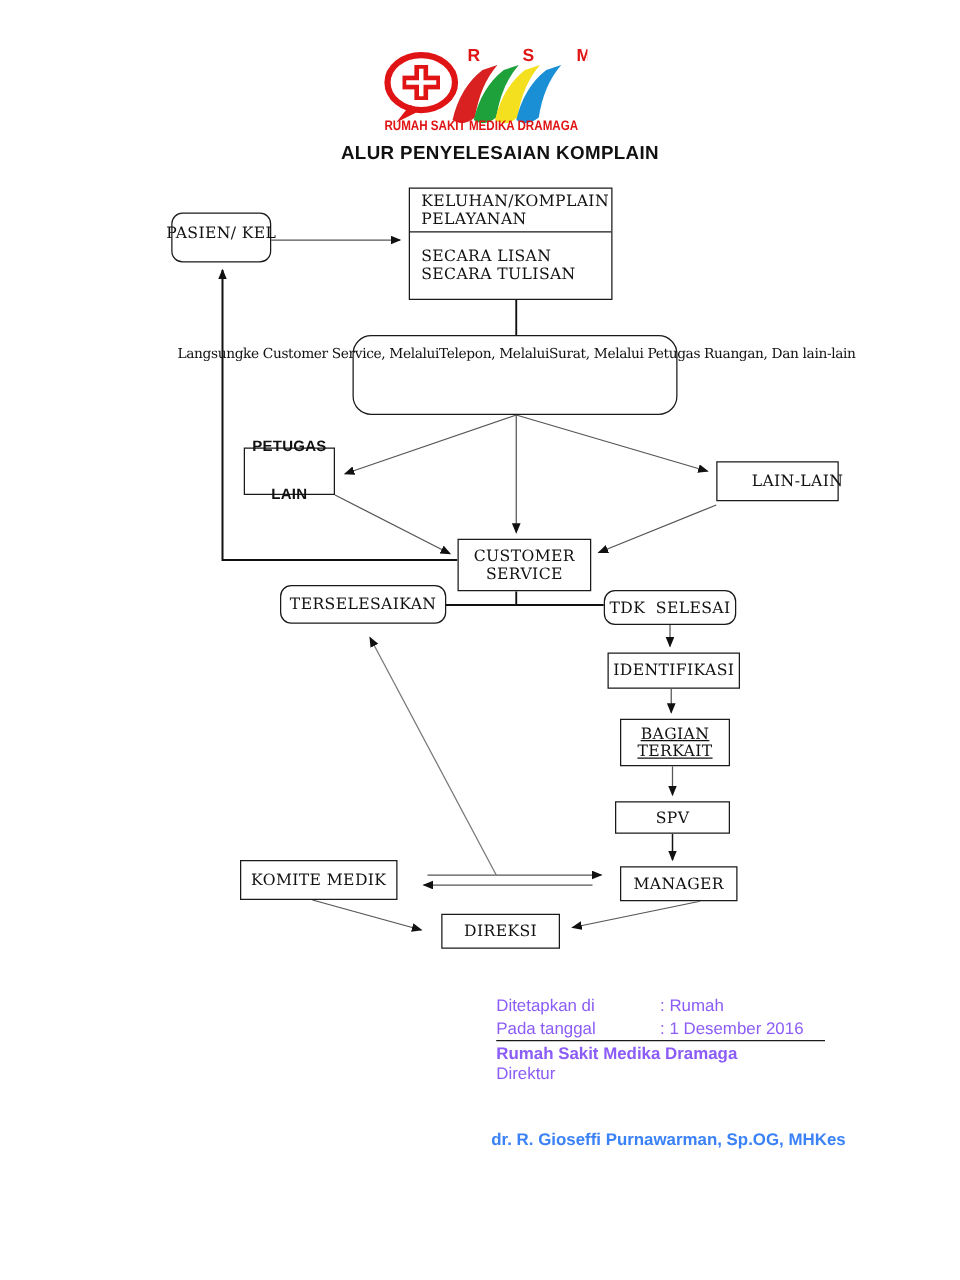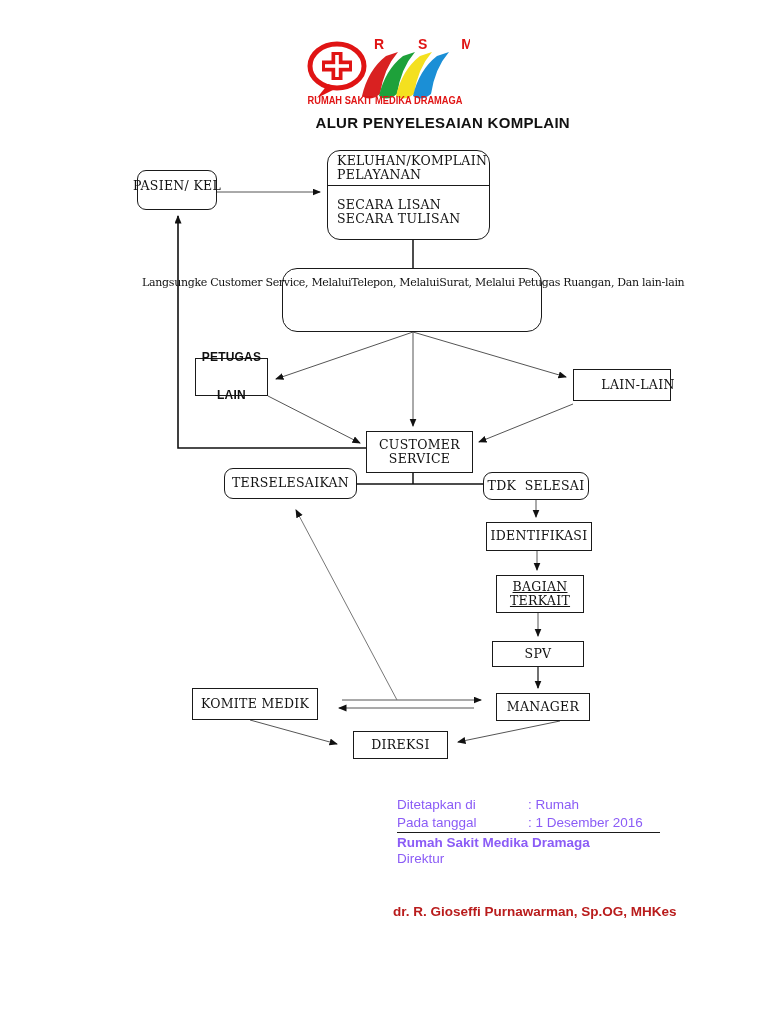--- a/index.html
+++ b/index.html
@@ -19,30 +19,30 @@
   
   #keluhan-box{justify-content:flex-start;align-items:stretch;}
   #keluhan-box .sect{padding:3px 8px 2px 9px;text-align:left;}
   #keluhan-box .sect.lower{border-top:1.6px solid #1a1a1a;padding-top:12px;}
   
   #channel-note{position:absolute;left:142px;top:276px;width:545px;z-index:3;
         font-family:"DejaVu Serif","Liberation Serif",serif;font-size:11px;letter-spacing:-0.3px;
         white-space:nowrap;color:#111;}
   
   #logo{position:absolute;left:300px;top:32px;z-index:2;}
-  #doc-title{position:absolute;left:230px;top:114px;width:340px;text-align:right;z-index:2;
+  #doc-title{position:absolute;left:230px;top:114px;width:340px;text-align:center;z-index:2;
         font-weight:bold;font-size:15px;letter-spacing:0.3px;color:#111;}
   
   #footer-block{position:absolute;left:397px;top:796px;z-index:2;font-size:13.5px;color:#8b5cf6;}
   .frow{display:flex;line-height:18px;}
   .frow .flabel{width:131px;}
   .underlined{border-bottom:1.2px solid #1a1a1a;width:263px;}
   .forg{font-weight:bold;margin-top:2px;}
   .frole{margin-top:1px;}
-  #signatory{position:absolute;left:393px;top:904px;z-index:2;font-size:13.5px;font-weight:bold;color:#b91c1c;}
+  #signatory{position:absolute;left:393px;top:904px;z-index:2;font-size:13.5px;font-weight:bold;color:#3b82f6;}
 </style>
 </head>
 <body>
 
 <div id="page">
 
   <svg id="logo" width="170" height="78" viewBox="0 0 170 78">
     <g>
       <ellipse cx="37" cy="34" rx="27" ry="22" fill="none" stroke="#E01414" stroke-width="5"></ellipse>
       <path d="M28,52 L17,66 L37,56 Z" fill="#E01414"></path>
@@ -98,21 +98,21 @@
     <line x1="397" y1="700" x2="296" y2="510" stroke="#777" stroke-width="1" marker-end="url(#ah)"></line>
 
     <line x1="250" y1="720" x2="337" y2="744" stroke="#555" stroke-width="1" marker-end="url(#ah)"></line>
     <line x1="560" y1="721" x2="458" y2="742" stroke="#555" stroke-width="1" marker-end="url(#ah)"></line>
   </svg>
 
   <div class="node rounded" style="left:137px;top:170px;width:80px;height:40px;padding-bottom:8px;">
     <div class="nline">PASIEN/ KEL</div>
   </div>
 
-  <div class="node" id="keluhan-box" style="left:327px;top:150px;width:163px;height:90px;border-radius:13px;">
+  <div class="node" id="keluhan-box" style="left:327px;top:150px;width:163px;height:90px;">
     <div class="sect upper">
       <div class="nline">KELUHAN/KOMPLAIN</div>
       <div class="nline">PELAYANAN</div>
     </div>
     <div class="sect lower">
       <div class="nline">SECARA LISAN</div>
       <div class="nline">SECARA TULISAN</div>
     </div>
   </div>
 

